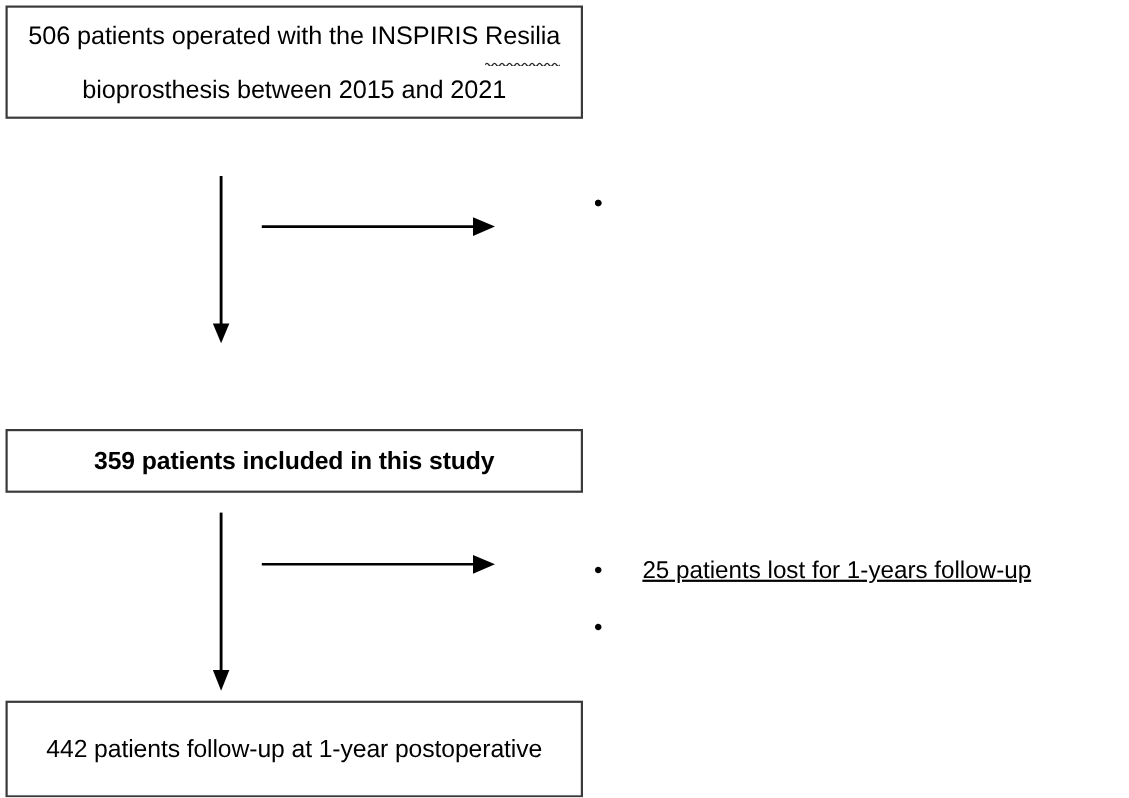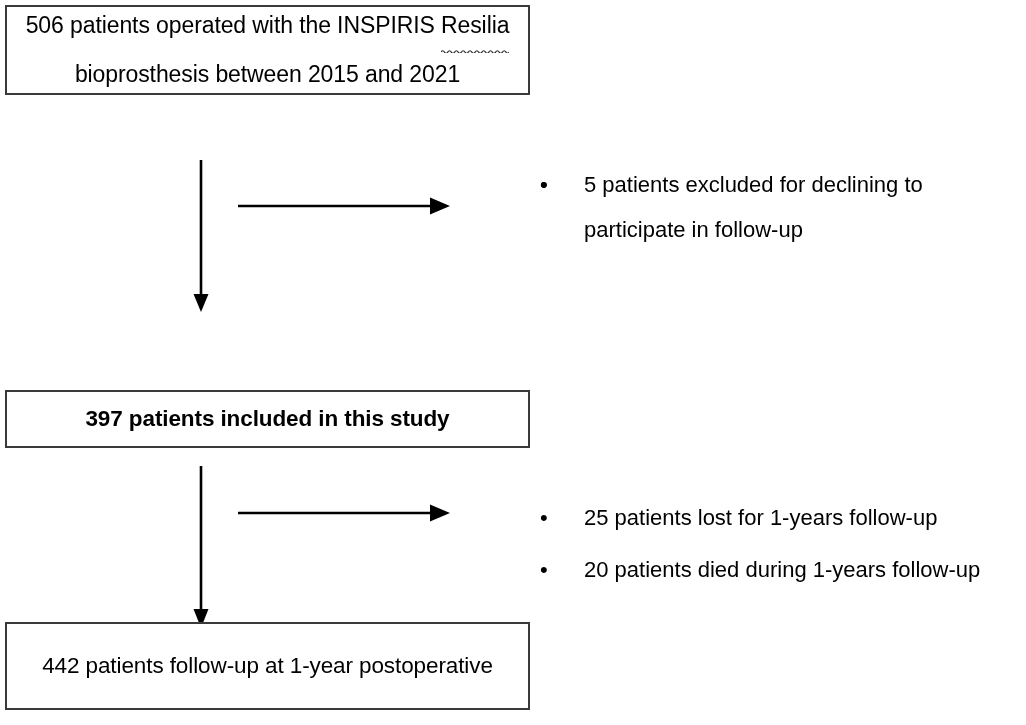--- a/index.html
+++ b/index.html
@@ -42,35 +42,35 @@
     white-space: nowrap;
   }
   .node-box.bold .box-line {
     font-weight: bold;
   }
 
   #box-enrolled {
     left: 5px;
     top: 5px;
     width: 525px;
-    height: 90px;
+    height: 103px;
   }
   #box-included {
     left: 5px;
     top: 390px;
     width: 525px;
     height: 58px;
   }
   #box-included .box-line {
     line-height: 54px;
     font-size: 22.5px;
   }
   #box-followup {
     left: 5px;
-    top: 622px;
+    top: 637px;
     width: 525px;
     height: 88px;
     justify-content: center;
   }
   #box-followup .box-line {
     line-height: 84px;
     font-size: 22.5px;
   }
 
   
@@ -133,20 +133,21 @@
     width: 500px;
   }
   #bullets-lost .bullet-item {
     line-height: 52px;
   }
   #bullets-lost .bullet-item .bullet-dot {
     line-height: 52px;
   }
   #bullets-lost .bullet-item .bullet-text {
     white-space: nowrap;
+    text-decoration: underline;
   }
 </style>
 </head>
 <body>
 
 <div id="flowchart">
 
   <div class="node-box" id="box-enrolled">
     <span class="box-line"><span>506 patients operated with the INSPIRIS </span><span class="misspelled"><span>Resilia</span><svg class="squiggle" width="100%" height="4" viewBox="0 0 60 4" preserveAspectRatio="none">
             <path d="M0,3 Q1.5,0.4 3,3 T6,3 T9,3 T12,3 T15,3 T18,3 T21,3 T24,3 T27,3 T30,3 T33,3 T36,3 T39,3 T42,3 T45,3 T48,3 T51,3 T54,3 T57,3 T60,3" fill="none" stroke="#2b2b2b" stroke-width="1.1"></path>
@@ -163,46 +164,44 @@
     <line x1="2" y1="12" x2="198" y2="12" stroke="#000000" stroke-width="2.4"></line>
     <polygon points="214,12 194,3.5 194,20.5" fill="#000000"></polygon>
   </svg>
 
   <ul class="bullet-list" id="bullets-excluded">
     <li class="bullet-item">
       <span class="bullet-dot">•</span>
     </li>
     <li class="bullet-item">
       <span class="bullet-dot">•</span>
-      <span class="bullet-text">5 patients excluded for declining to participate in follow-up</span>
     </li>
   </ul>
 
   <div class="node-box bold" id="box-included">
-    <span class="box-line">397 patients included in this study</span>
+    <span class="box-line">359 patients included in this study</span>
   </div>
 
   <svg class="arrow-svg" style="left:186px; top:464px;" width="30" height="172" viewBox="0 0 30 172">
     <line x1="15" y1="2" x2="15" y2="148" stroke="#000000" stroke-width="2.6"></line>
     <polygon points="15,164 7.5,145 22.5,145" fill="#000000"></polygon>
   </svg>
 
   <svg class="arrow-svg" style="left:236px; top:501px;" width="220" height="24" viewBox="0 0 220 24">
     <line x1="2" y1="12" x2="198" y2="12" stroke="#000000" stroke-width="2.4"></line>
     <polygon points="214,12 194,3.5 194,20.5" fill="#000000"></polygon>
   </svg>
 
   <ul class="bullet-list" id="bullets-lost">
     <li class="bullet-item">
       <span class="bullet-dot">•</span>
       <span class="bullet-text">25 patients lost for 1-years follow-up</span>
     </li>
     <li class="bullet-item">
       <span class="bullet-dot">•</span>
-      <span class="bullet-text">20 patients died during 1-years follow-up</span>
     </li>
   </ul>
 
   <div class="node-box" id="box-followup">
     <span class="box-line">442 patients follow-up at 1-year postoperative</span>
   </div>
 
 </div>
 
 </body></html>

